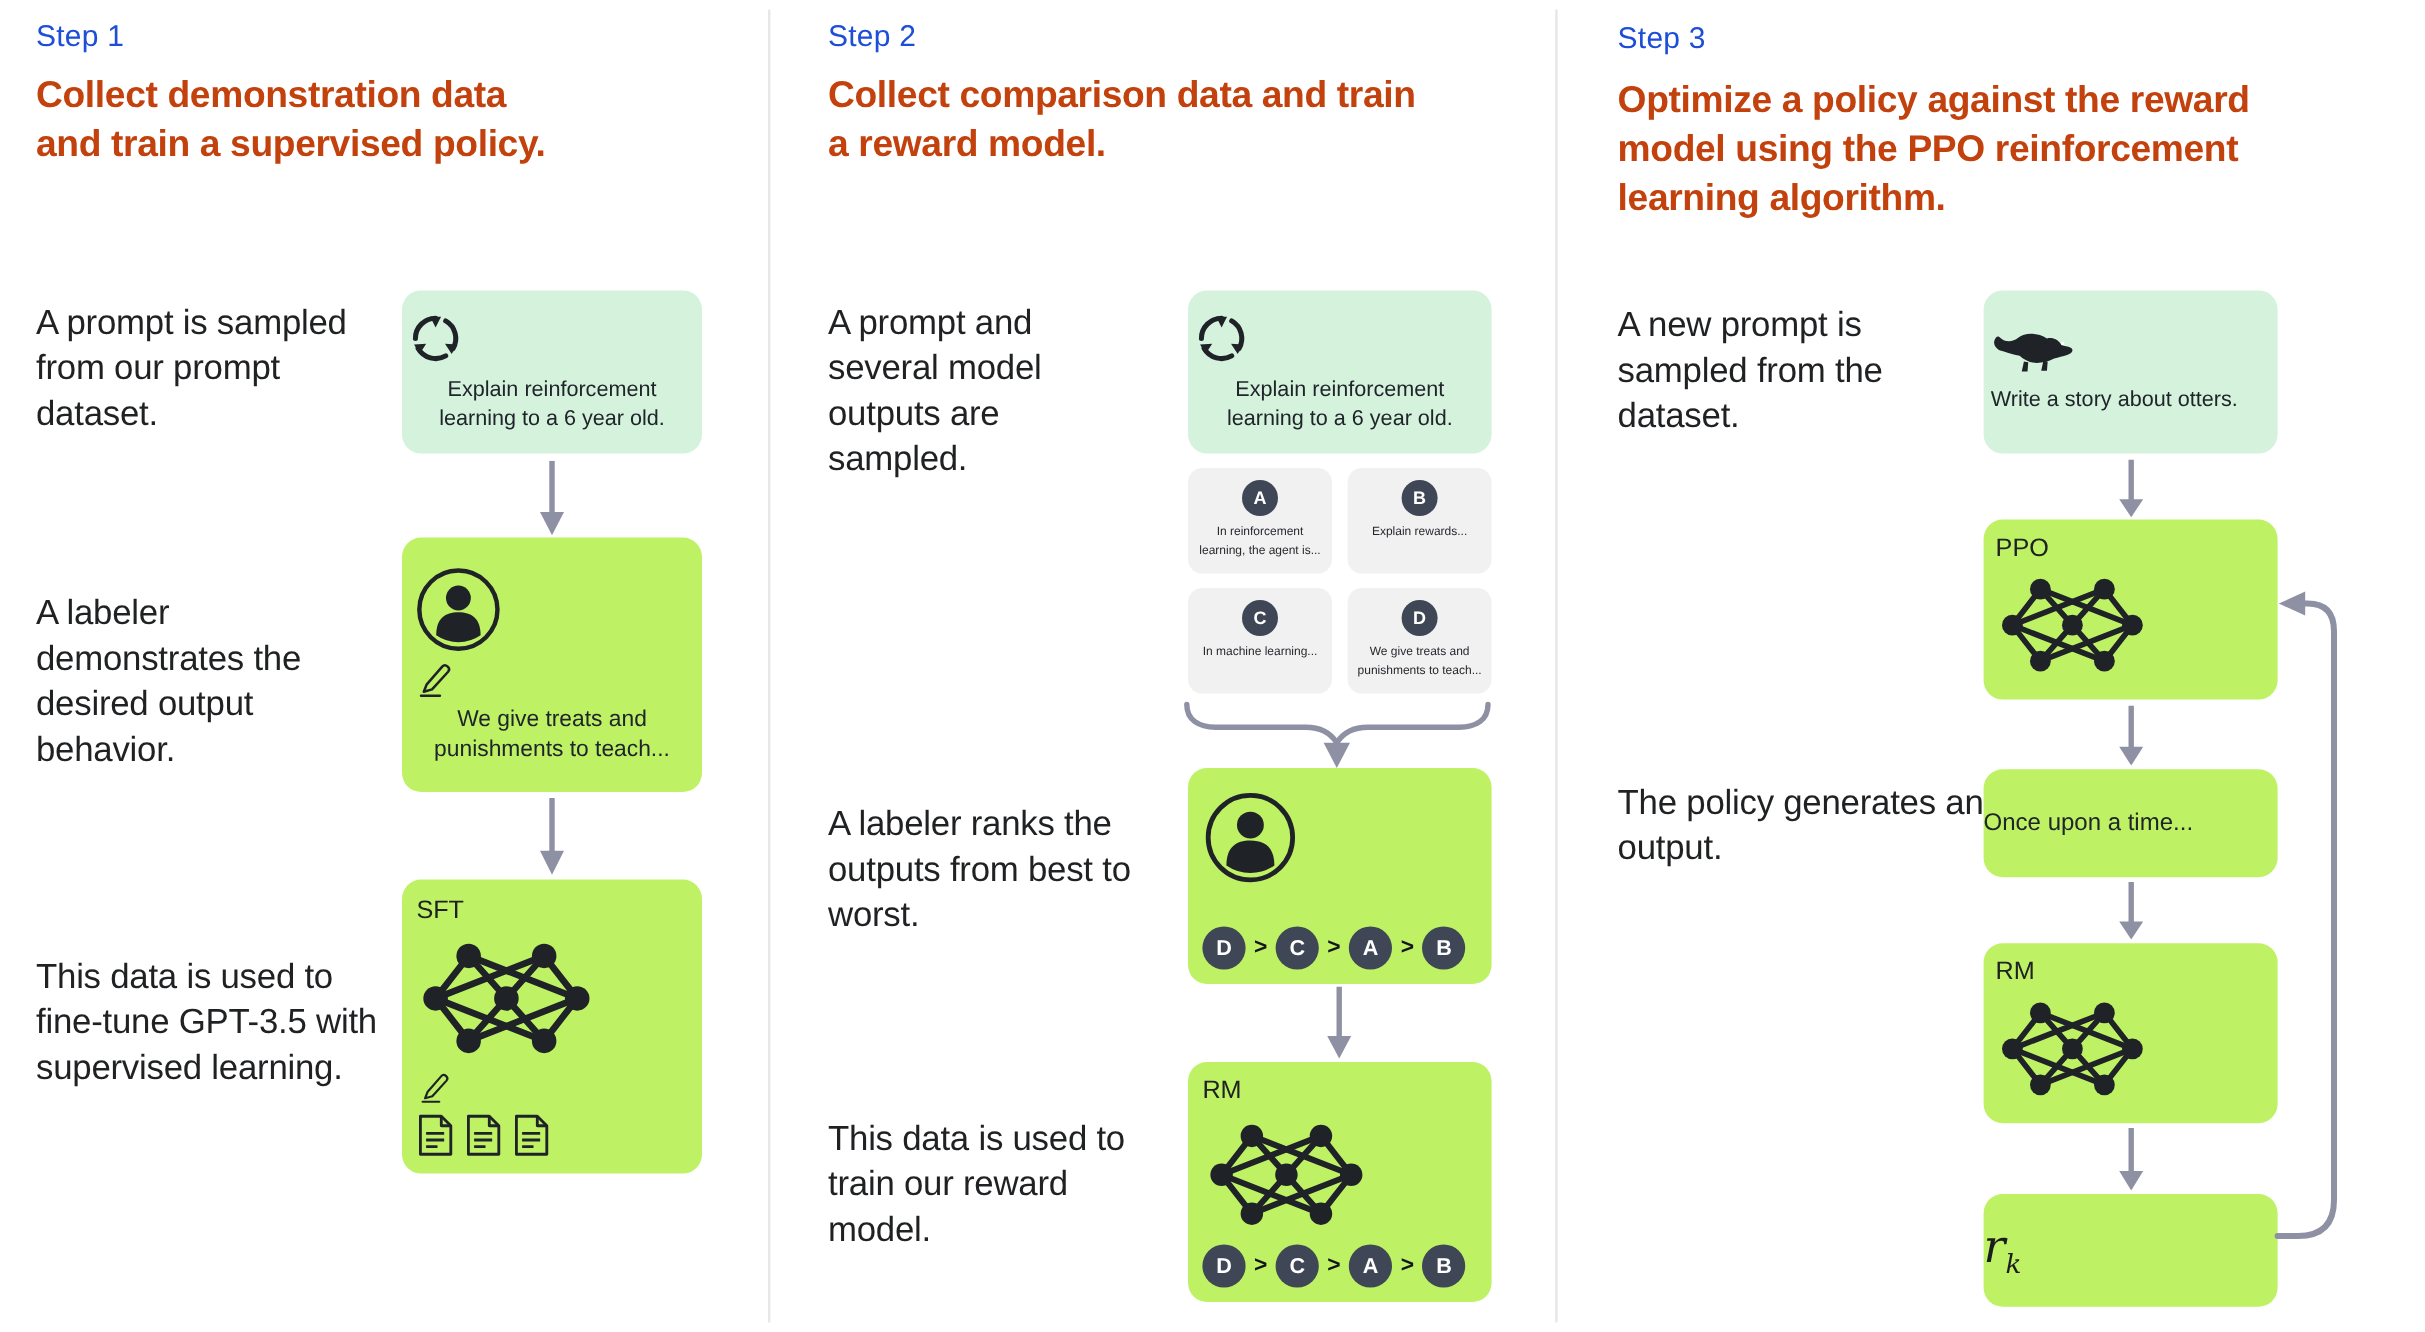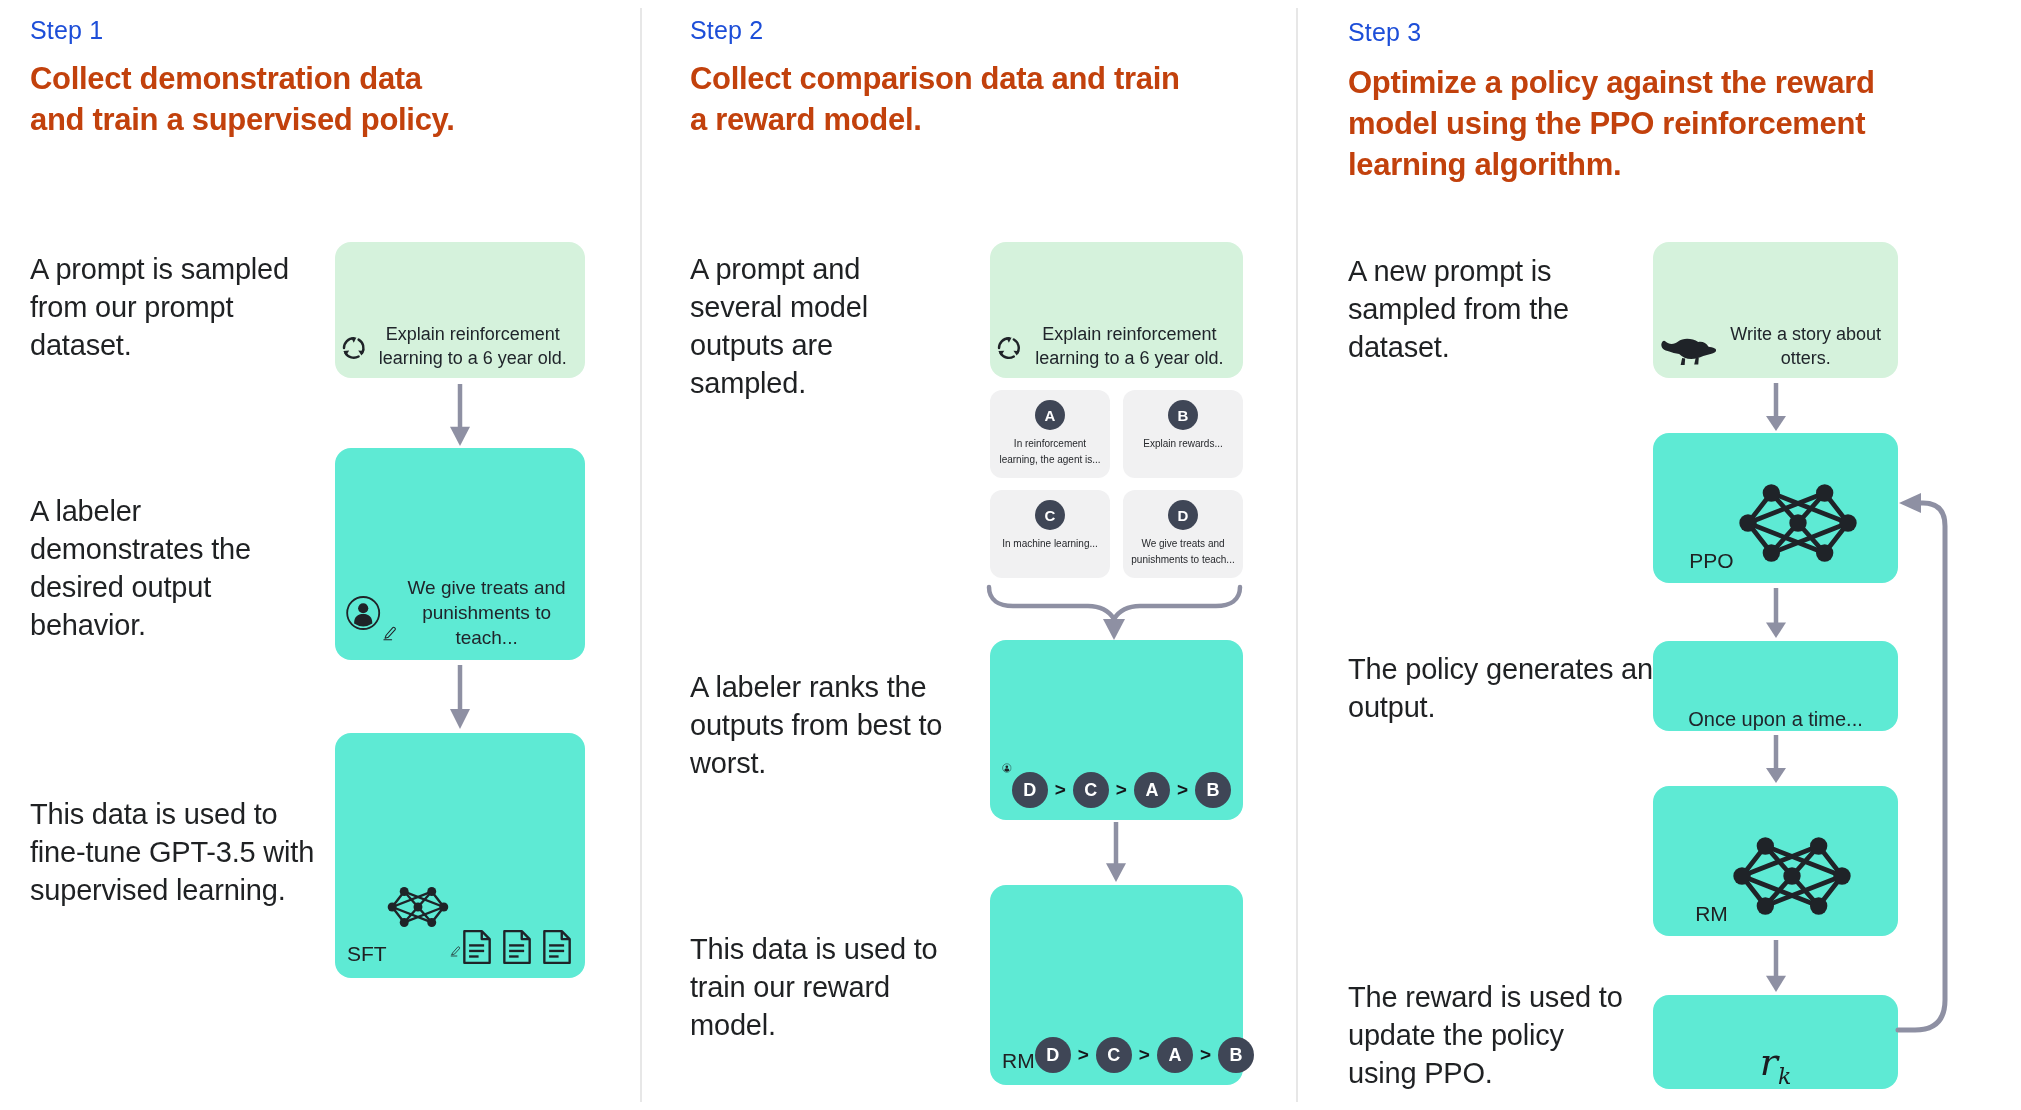--- a/index.html
+++ b/index.html
@@ -4,23 +4,23 @@
 <style>
   html,body{margin:0;padding:0;background:#fff;}
   #canvas{
     position:relative;width:2021px;height:1110px;background:#ffffff;overflow:hidden;
     font-family:"Liberation Sans","DejaVu Sans",sans-serif;color:#1f2123;
   }
   .divider{position:absolute;top:8px;bottom:8px;width:2px;background:#e7e7e7;}
   .step-label{position:absolute;font-size:25px;color:#1d4ed8;letter-spacing:.2px;}
   .step-title{position:absolute;margin:0;font-size:31px;line-height:41px;font-weight:700;letter-spacing:-.3px;color:#c2410c;}
   .caption{position:absolute;margin:0;font-size:29px;line-height:38px;font-weight:400;letter-spacing:-.2px;color:#1f2123;}
-  .box{position:absolute;border-radius:16px;display:flex;flex-direction:row;align-items:flex-end;justify-content:center;text-align:center;}
+  .box{position:absolute;border-radius:16px;display:flex;flex-direction:column;align-items:flex-start;justify-content:center;text-align:center;}
   .box.green{background:#d5f2dc;}
-  .box.gray{background:#5eead4;}
+  .box.gray{background:#bef264;}
   .box-text{font-size:18px;line-height:24px;color:#20252b;}
   .box-text.md{font-size:19px;line-height:25px;}
   .net-label{font-size:21px;line-height:24px;color:#202123;}
   .icon{color:#1f2328;}
   .card{position:absolute;background:#f1f1f2;border-radius:12px;display:flex;flex-direction:column;align-items:center;justify-content:flex-start;padding:10px 4px 6px;box-sizing:border-box;text-align:center;}
   .card-text{font-size:10px;line-height:16px;margin-top:6px;color:#26282c;}
   .badge{display:inline-flex;align-items:center;justify-content:center;width:30px;height:30px;border-radius:50%;background:#3f4656;color:#fff;font-weight:700;font-size:15px;flex:0 0 auto;}
   .badge.lg{width:36px;height:36px;font-size:18px;}
   .rank-row{display:flex;align-items:center;justify-content:center;gap:7px;}
   .gt{font-weight:700;font-size:19px;color:#141519;}
@@ -229,21 +229,20 @@
       <span class="gt">&gt;</span>
       <span class="badge lg">B</span>
     </div>
   </div>
 
   <div class="step-label" style="left:1348px;top:18px;">Step 3</div>
   <h2 class="step-title" style="left:1348px;top:62px;width:540px;">Optimize a policy against the reward model using the PPO reinforcement learning algorithm.</h2>
 
   <p class="caption" style="left:1348px;top:252px;width:235px;">A new prompt is sampled from the dataset.</p>
   <p class="caption" style="left:1348px;top:650px;width:310px;">The policy generates an output.</p>
-  <p class="caption" style="left:1348px;top:978px;width:280px;">The reward is used to update the policy using PPO.</p>
 
   <div class="box green" style="left:1653px;top:242px;width:245px;height:136px;padding:8px 6px;box-sizing:border-box;">
     <svg class="icon" width="72" height="36">
         <use href="#sym-otter"></use>
       </svg>
     <div class="box-text" style="margin-top:8px;">Write a story about otters.</div>
   </div>
 
   <svg class="connector" style="left:1764px;top:383px;" width="24" height="48">
       <use href="#sym-varrow"></use>

